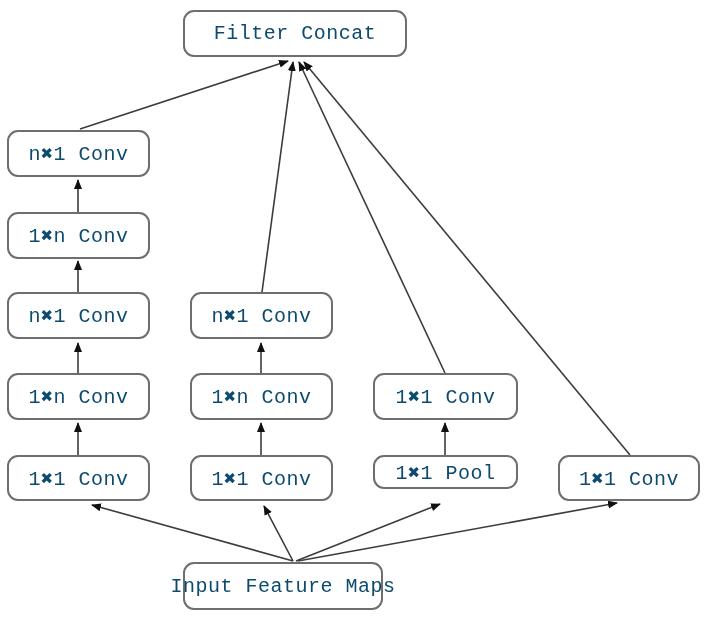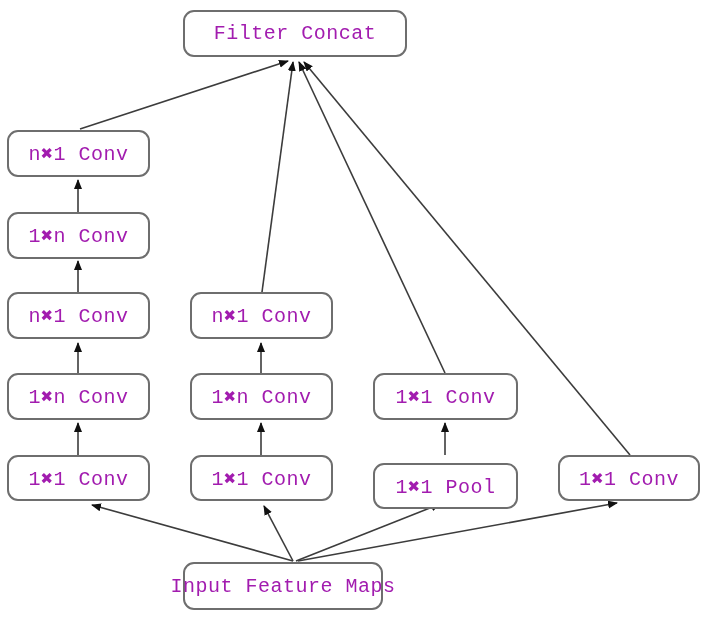--- a/index.html
+++ b/index.html
@@ -29,21 +29,21 @@
   .node {
     position: absolute;
     box-sizing: border-box;
     background: #ffffff;
     border: 2px solid #6e6e6e;
     border-radius: 11px;
     display: flex;
     align-items: center;
     justify-content: center;
     font-size: 20px;
-    color: #a21caf;
+    color: #0c4a6e;
     white-space: nowrap;
     letter-spacing: 0.5px;
   }
 </style>
 </head>
 <body>
 
 <div class="canvas">
 
   <svg class="edges-layer" width="707" height="618" viewBox="0 0 707 618">
@@ -80,19 +80,19 @@
   <div class="node" style="left:7px; top:212px; width:143px; height:47px;">1✖n Conv</div>
   <div class="node" style="left:7px; top:292px; width:143px; height:47px;">n✖1 Conv</div>
   <div class="node" style="left:7px; top:373px; width:143px; height:47px;">1✖n Conv</div>
   <div class="node" style="left:7px; top:455px; width:143px; height:46px;">1✖1 Conv</div>
 
   <div class="node" style="left:190px; top:292px; width:143px; height:47px;">n✖1 Conv</div>
   <div class="node" style="left:190px; top:373px; width:143px; height:47px;">1✖n Conv</div>
   <div class="node" style="left:190px; top:455px; width:143px; height:46px;">1✖1 Conv</div>
 
   <div class="node" style="left:373px; top:373px; width:145px; height:47px;">1✖1 Conv</div>
-  <div class="node" style="left:373px; top:455px; width:145px; height:46px;margin-top:8px;">1✖1 Pool</div>
+  <div class="node" style="left:373px; top:455px; width:145px; height:34px;">1✖1 Pool</div>
 
   <div class="node" style="left:558px; top:455px; width:142px; height:46px;">1✖1 Conv</div>
 
   <div class="node" style="left:183px; top:562px; width:200px; height:48px;">Input Feature Maps</div>
 
 </div>
 
 </body></html>

